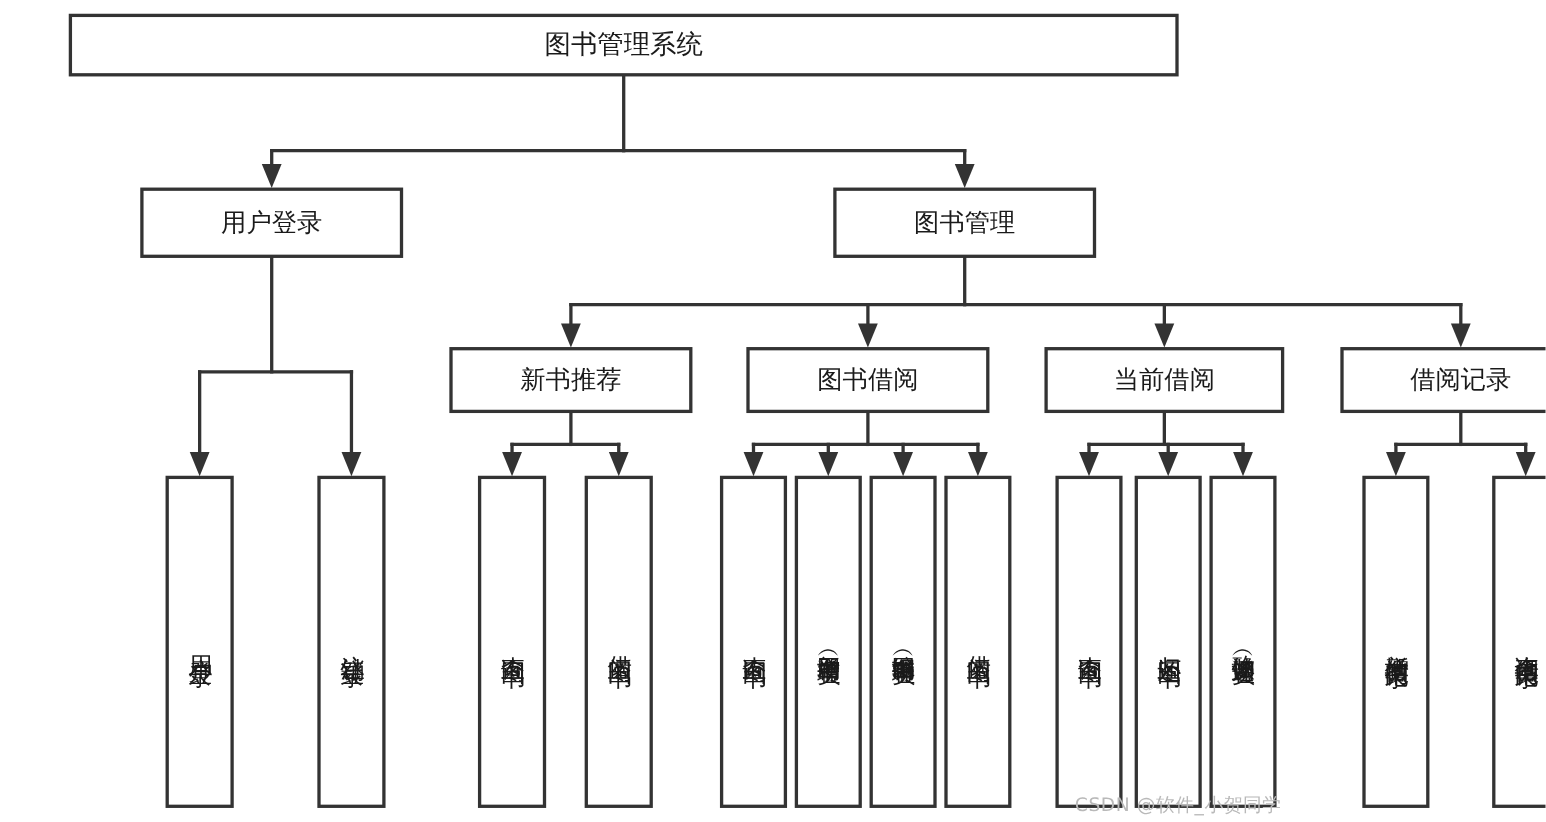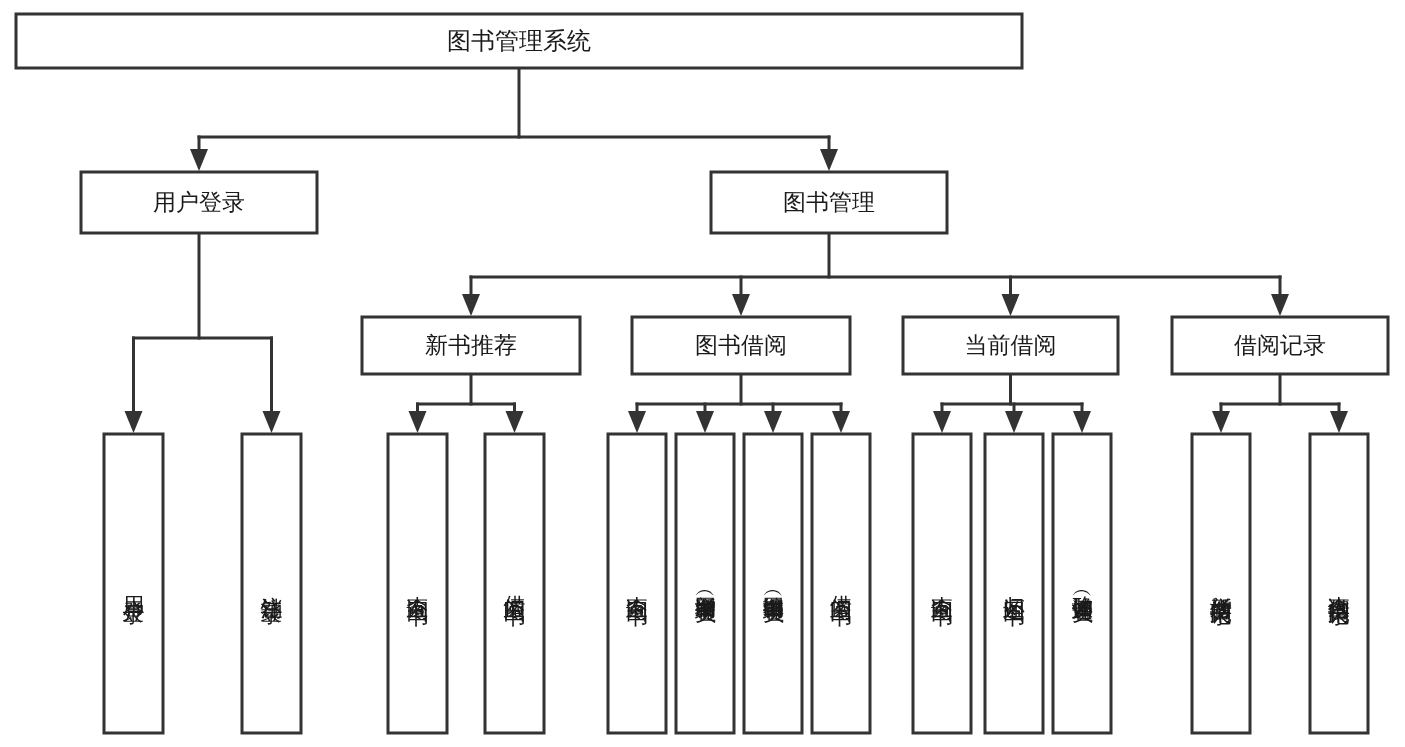--- a/index.html
+++ b/index.html
@@ -11,20 +11,21 @@
     font-family: "DejaVu Sans", "Liberation Sans", sans-serif;
     width: 1405px;
     height: 747px;
     overflow: hidden;
   }
   #diagram-root {
     position: relative;
     width: 1125px;
     height: 747px;
     background: #ffffff;
+    margin-left: 48px;
   }
   svg#flow {
     position: absolute;
     left: 0;
     top: 0;
     width: 1405px;
     height: 747px;
   }
   .node-rect {
     fill: #ffffff;
@@ -235,14 +236,15 @@
           <span class="vlabel-text" style="font-size: 22px; letter-spacing: 2px;">新增借阅记录</span>
         </div>
       </div>
       <div class="vlabel-box" style="left: 1310px; top: 444px; width: 58px; height: 279px;">
         <div style="display: flex; align-items: center; justify-content: center; width: 100%; height: 100%;">
           <span class="vlabel-text" style="font-size: 22px; letter-spacing: 2px;">查询借阅记录</span>
         </div>
       </div>
     </div>
 
+  <div class="watermark">CSDN @软件_小贺同学</div>
 
 </div>
 
 </body></html>

